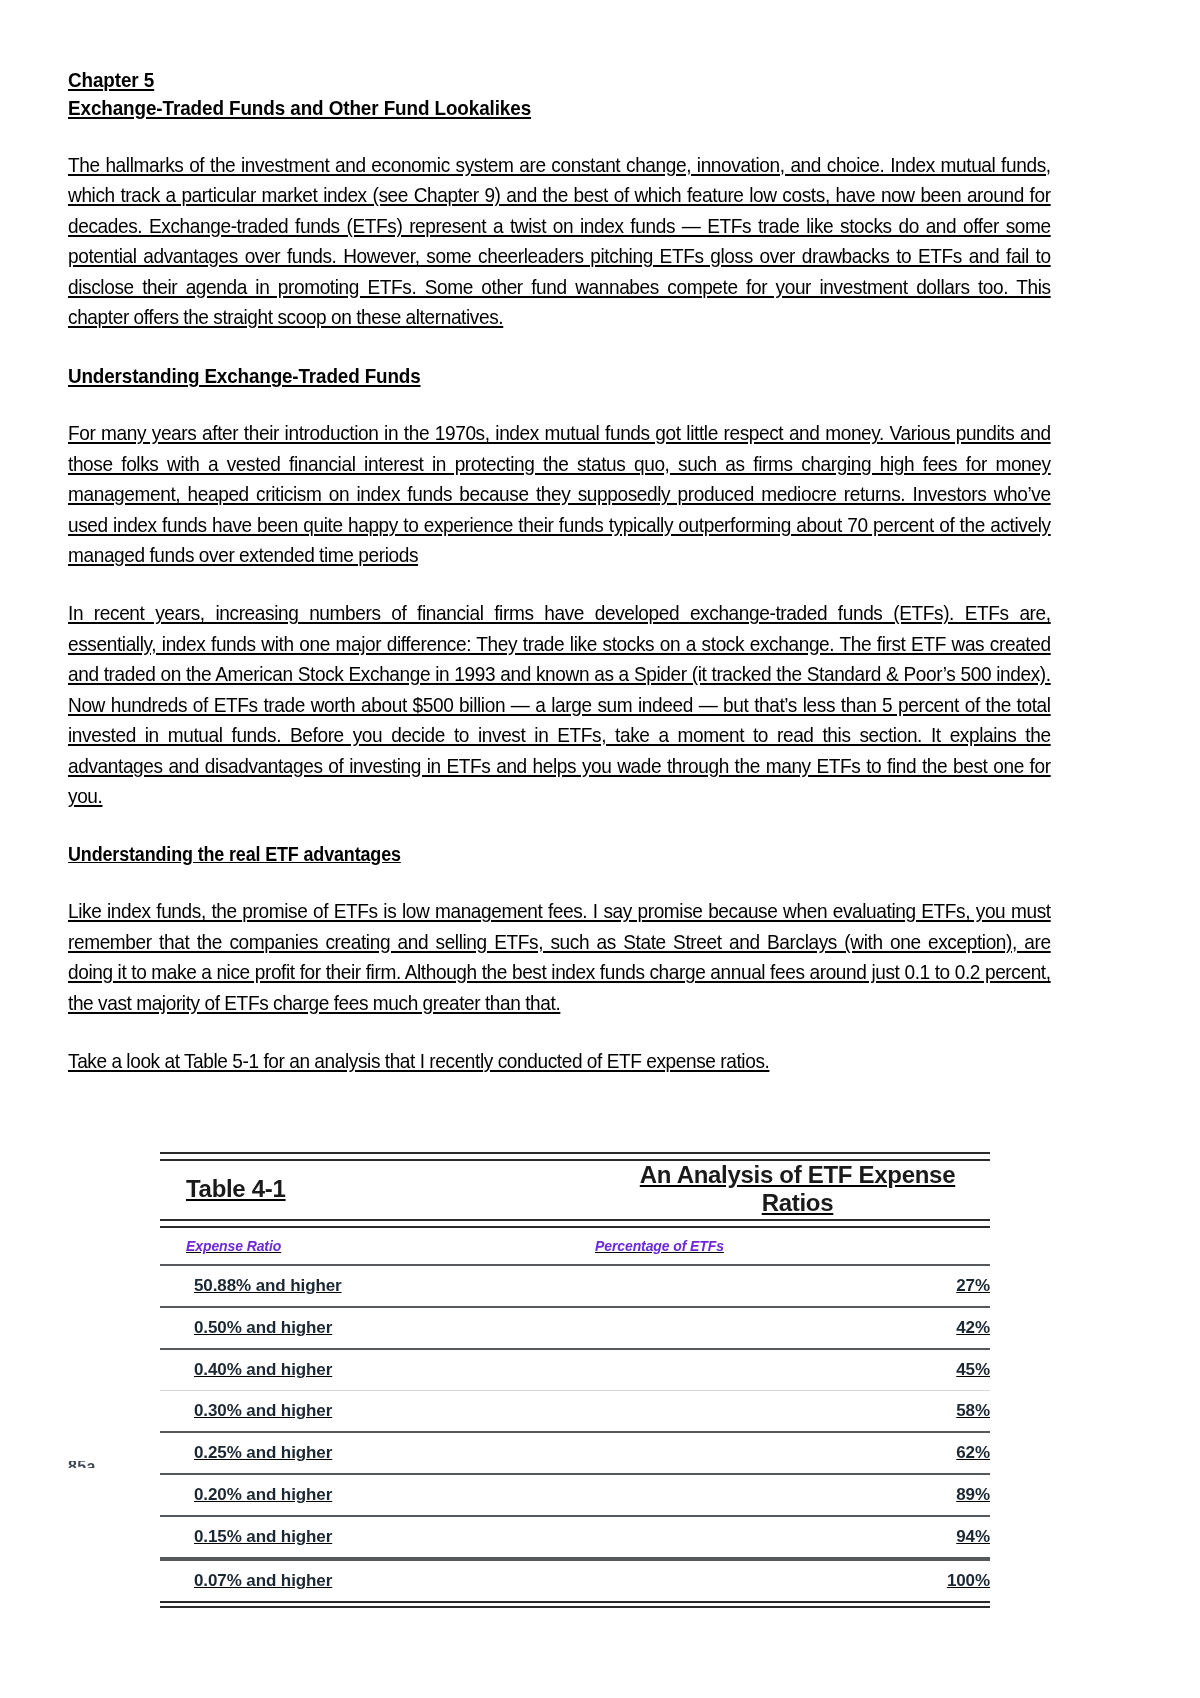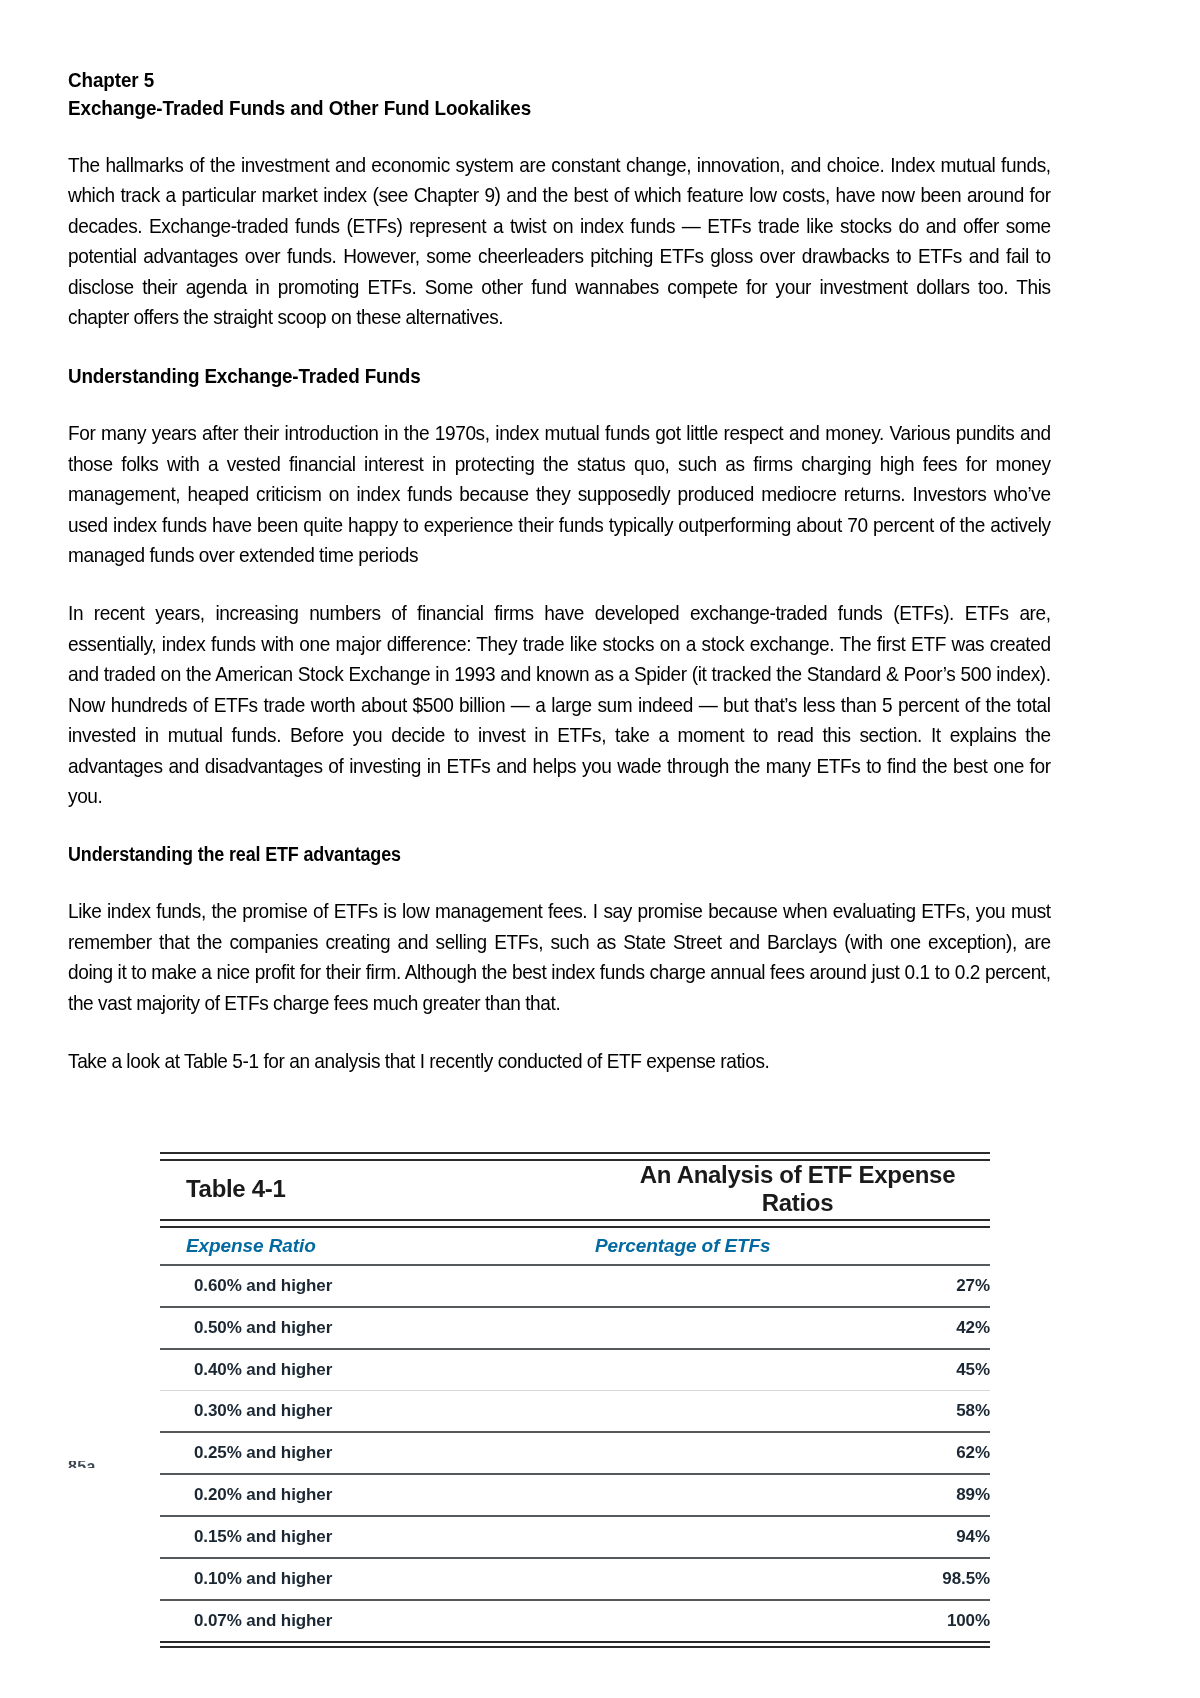--- a/index.html
+++ b/index.html
@@ -15,20 +15,21 @@
     position: relative;
     overflow: hidden;
   }
 
   .page {
     position: relative;
     width: 1200px;
     height: 1408px;
     box-sizing: border-box;
     padding: 66px 114px 0 68px;
+    text-decoration: underline;
   }
 
   
   .chapter-line,
   .chapter-title {
     font-weight: bold;
     font-size: 20.5px;
     line-height: 28px;
     letter-spacing: -0.1px;
     font-stretch: condensed;
@@ -132,23 +133,23 @@
 
   tr.title-row td.col-b {
     text-align: center;
     padding-left: 30px !important;
   }
 
   tr.subhead-row td {
     height: 36px;
     font-weight: bold;
     font-style: italic;
-    font-size: 19px;
+    font-size: 14px;
     letter-spacing: -0.1px;
-    color: #0369a1;
+    color: #6d28d9;
   }
 
   tr.data-row td {
     height: 40px;
     font-weight: bold;
     font-size: 17px;
     letter-spacing: -0.1px;
     color: #1b2733;
   }
 
@@ -222,21 +223,21 @@
         </tr>
         <tr class="subhead-row">
           <td class="col-a">Expense Ratio</td>
           <td class="col-b">Percentage of ETFs</td>
         </tr>
         <tr>
           <td colspan="2" class="rule-single"></td>
         </tr>
 
         <tr class="data-row">
-          <td class="col-a">0.60% and higher</td>
+          <td class="col-a">50.88% and higher</td>
           <td class="col-b">27%</td>
         </tr>
         <tr>
             <td colspan="2" class="rule-single"></td>
           </tr>
 
         <tr class="data-row">
           <td class="col-a">0.50% and higher</td>
           <td class="col-b">42%</td>
         </tr>
@@ -277,24 +278,20 @@
           </tr>
 
         <tr class="data-row">
           <td class="col-a">0.15% and higher</td>
           <td class="col-b">94%</td>
         </tr>
         <tr>
             <td colspan="2" class="rule-single"></td>
           </tr>
 
-        <tr class="data-row">
-          <td class="col-a">0.10% and higher</td>
-          <td class="col-b">98.5%</td>
-        </tr>
         <tr>
             <td colspan="2" class="rule-single"></td>
           </tr>
 
         <tr class="data-row">
           <td class="col-a">0.07% and higher</td>
           <td class="col-b">100%</td>
         </tr>
         <tr>
           <td colspan="2" class="rule-bottom"></td>

